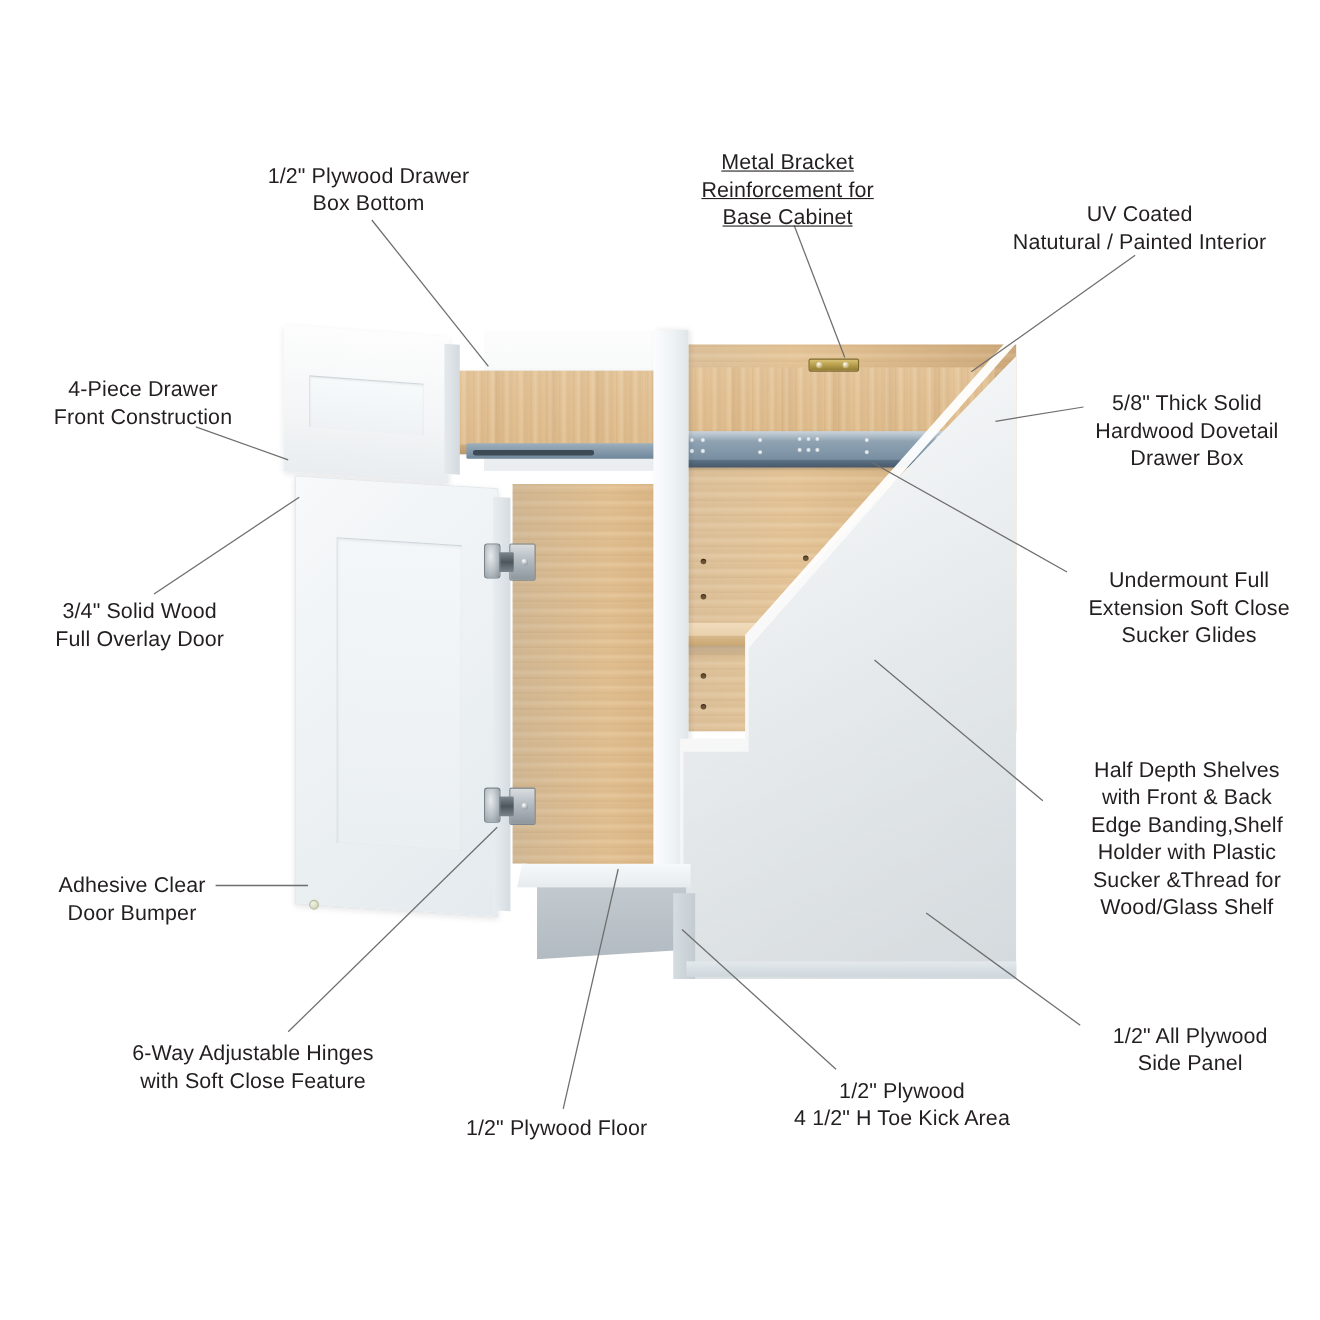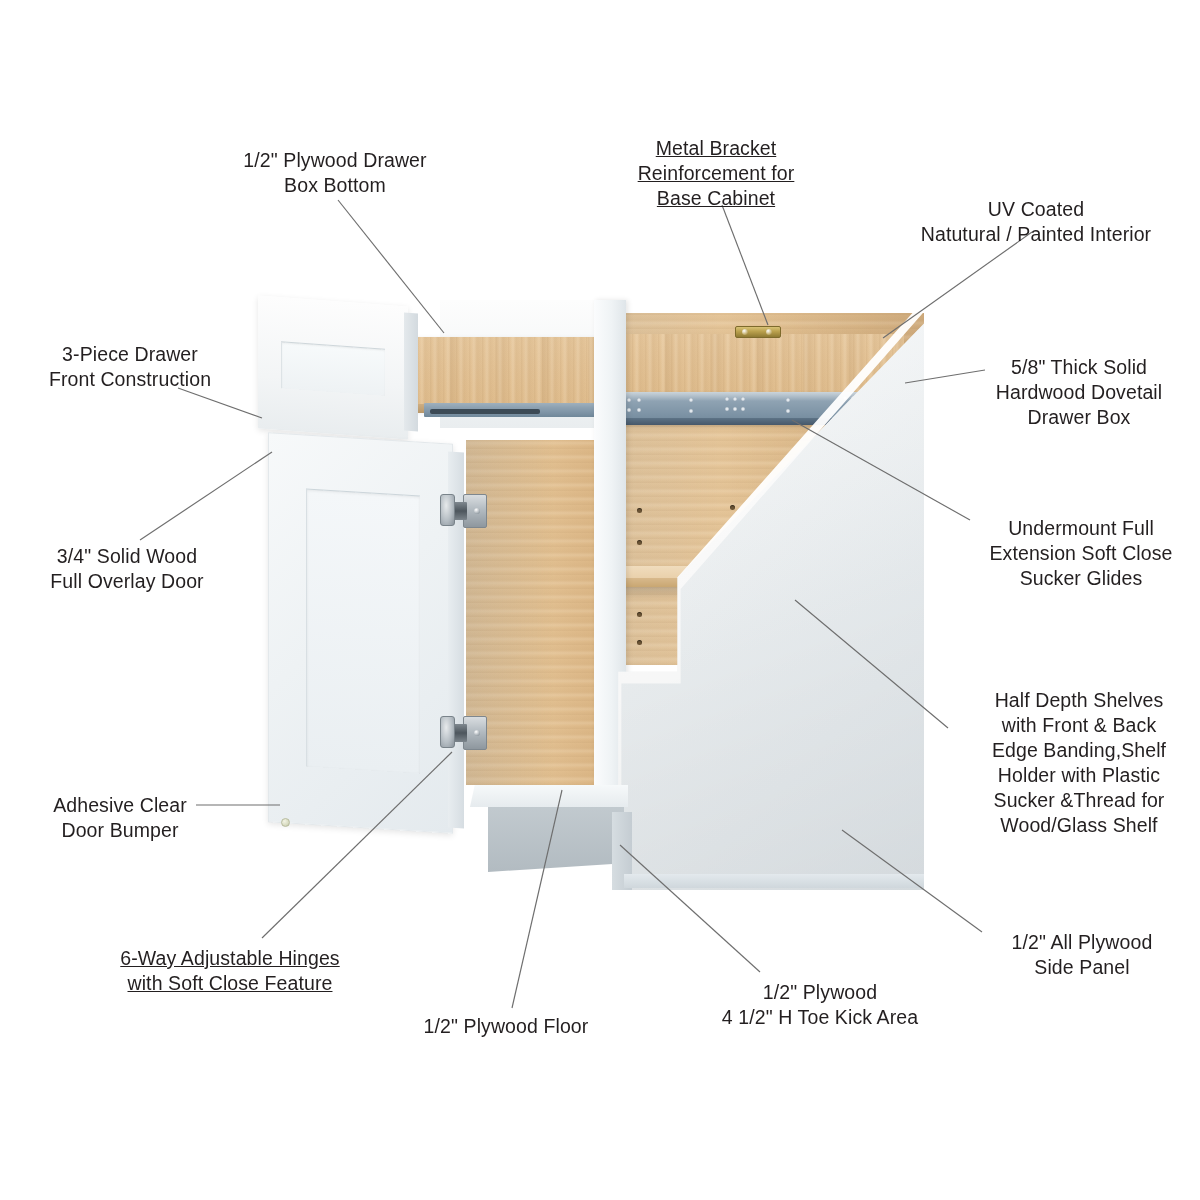--- a/index.html
+++ b/index.html
@@ -263,24 +263,24 @@
     </g>
   </svg>
 
   <div class="label" style="left:190px; top:148px; width:290px;">1/2" Plywood Drawer
 Box Bottom</div>
 
   <div class="label" style="left:600px; top:136px; width:232px;text-decoration:underline;">Metal Bracket
 Reinforcement for
 Base Cabinet</div>
 
-  <div class="label" style="left:880px; top:197px; width:312px;">UV Coated
+  <div class="label" style="left:880px; top:183px; width:312px;">UV Coated
 Natutural / Painted Interior</div>
 
-  <div class="label" style="left:8px; top:342px; width:244px;">3-Piece Drawer
+  <div class="label" style="left:8px; top:342px; width:244px;">4-Piece Drawer
 Front Construction</div>
 
   <div class="label" style="left:958px; top:355px; width:242px;">5/8" Thick Solid
 Hardwood Dovetail
 Drawer Box</div>
 
   <div class="label" style="left:6px; top:544px; width:242px;">3/4" Solid Wood
 Full Overlay Door</div>
 
   <div class="label" style="left:962px; top:516px; width:238px;">Undermount Full
@@ -290,21 +290,21 @@
   <div class="label" style="left:6px; top:793px; width:228px;">Adhesive Clear
 Door Bumper</div>
 
   <div class="label" style="left:958px; top:688px; width:242px;">Half Depth Shelves
 with Front &amp; Back
 Edge Banding,Shelf
 Holder with Plastic
 Sucker &amp;Thread for
 Wood/Glass Shelf</div>
 
-  <div class="label" style="left:80px; top:946px; width:300px;text-decoration:underline;">6-Way Adjustable Hinges
+  <div class="label" style="left:80px; top:946px; width:300px;">6-Way Adjustable Hinges
 with Soft Close Feature</div>
 
   <div class="label" style="left:388px; top:1014px; width:236px;">1/2" Plywood Floor</div>
 
   <div class="label" style="left:692px; top:980px; width:256px;">1/2" Plywood
 4 1/2" H Toe Kick Area</div>
 
   <div class="label" style="left:966px; top:930px; width:232px;">1/2" All Plywood
 Side Panel</div>
 

